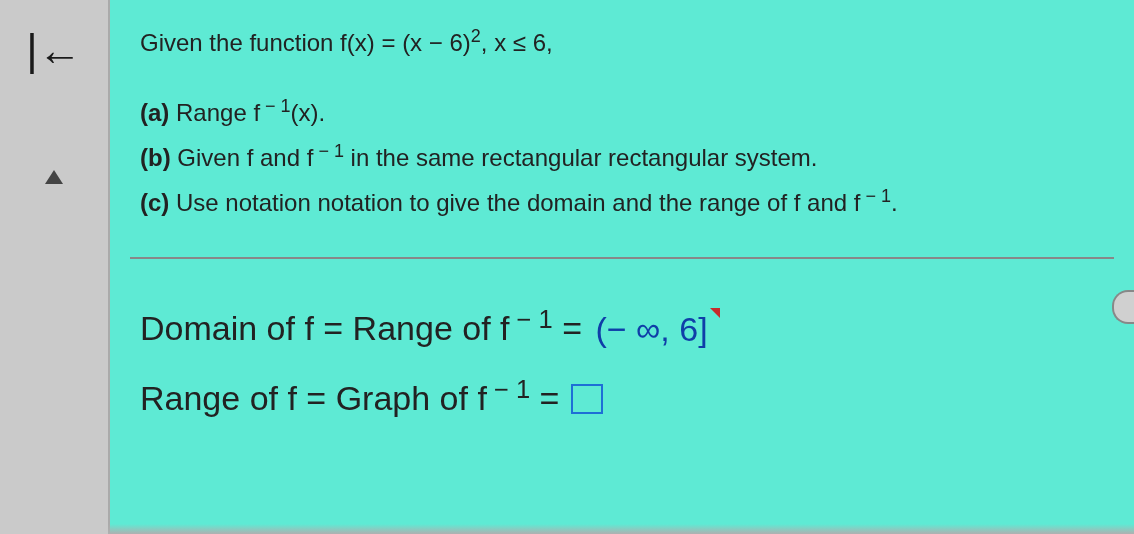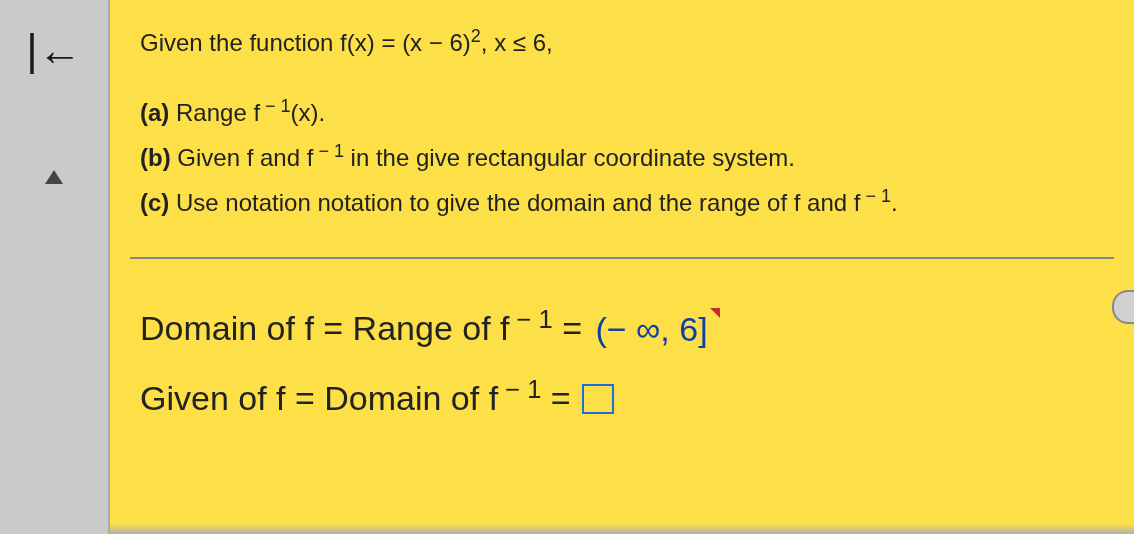--- a/index.html
+++ b/index.html
@@ -29,21 +29,21 @@
     }
     .scroll-up {
       width: 0; height: 0;
       border-left: 9px solid transparent;
       border-right: 9px solid transparent;
       border-bottom: 14px solid #444;
       margin-top: 8px;
     }
     .content {
       flex: 1;
-      background: #fde047;
+      background: #5eead4;
       border-left: 2px solid #aaa;
       padding: 26px 20px 0 20px;
       position: relative;
       color: #222;
     }
     .prompt {
       font-size: 24px;
       margin-bottom: 34px;
       margin-left: 10px;
     }
@@ -130,35 +130,35 @@
 
   <div class="prompt">
     <span>Given the function f(x) = (x − 6)</span><span class="sup">2</span><span>, x ≤ 6,</span>
   </div>
 
   <div class="parts">
     <div class="row">
       <b>(a)</b><span> Range f</span><span class="sup"> − 1</span><span>(x).</span>
     </div>
     <div class="row">
-      <b>(b)</b><span> Given f and f</span><span class="sup"> − 1</span><span> in the give rectangular coordinate system.</span>
+      <b>(b)</b><span> Given f and f</span><span class="sup"> − 1</span><span> in the same rectangular rectangular system.</span>
     </div>
     <div class="row">
       <b>(c)</b><span> Use notation notation to give the domain and the range of f and f</span><span class="sup"> − 1</span><span>.</span>
     </div>
   </div>
 
   <hr class="hr">
 
   <div class="answers">
     <div class="arow">
       <span>Domain of f = Range of f</span><span class="sup"> − 1</span><span> = </span><span class="filled-answer">(− ∞, 6]</span>
     </div>
     <div class="arow">
-      <span>Given of f = Domain of f</span><span class="sup"> − 1</span><span> =</span>
+      <span>Range of f = Graph of f</span><span class="sup"> − 1</span><span> =</span>
       <span class="empty-box"></span>
     </div>
   </div>
 
 </div>
 
 <div class="edge-tab"></div>
 <div class="bottom-shadow"></div>
 
 </body></html>

